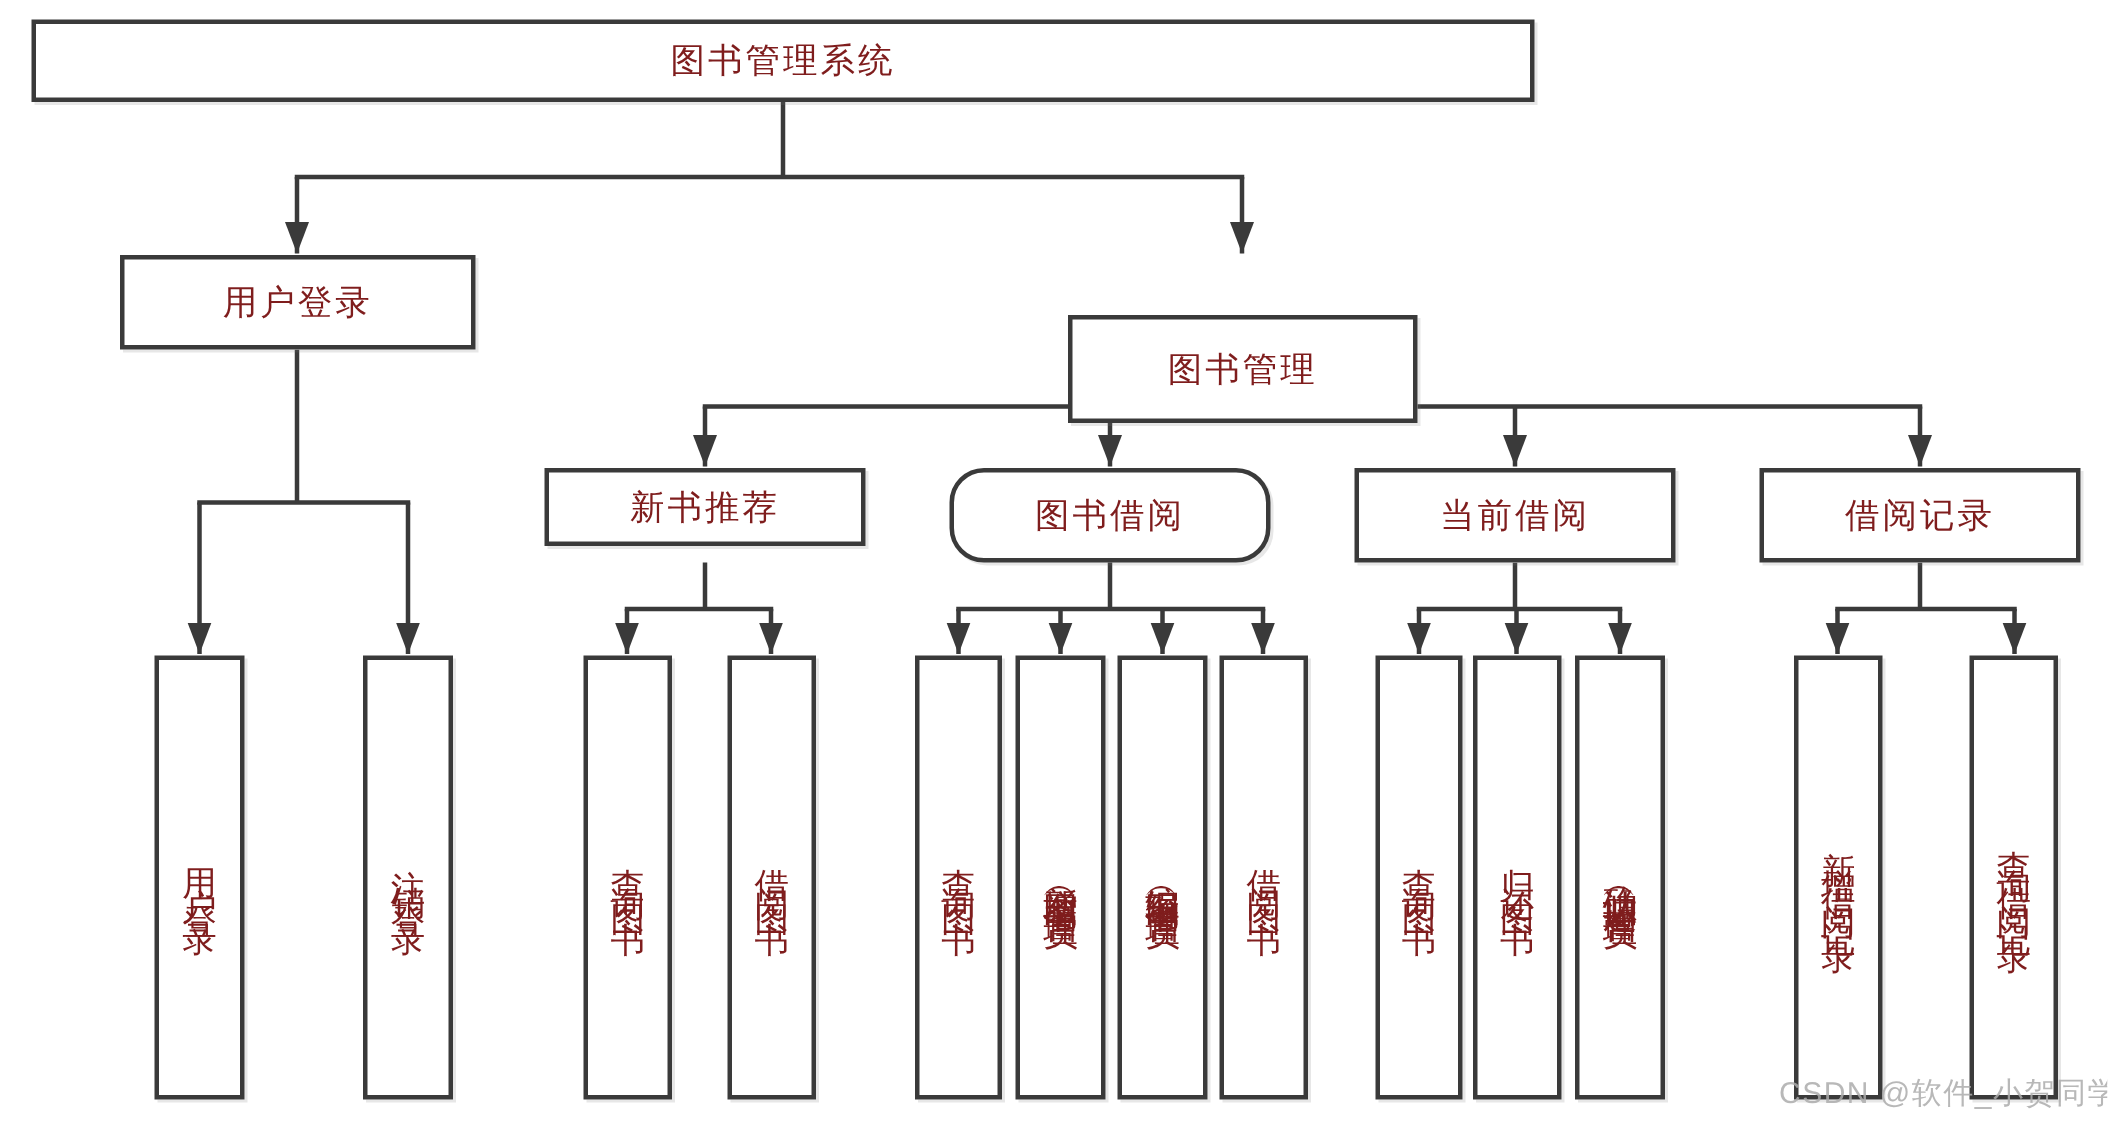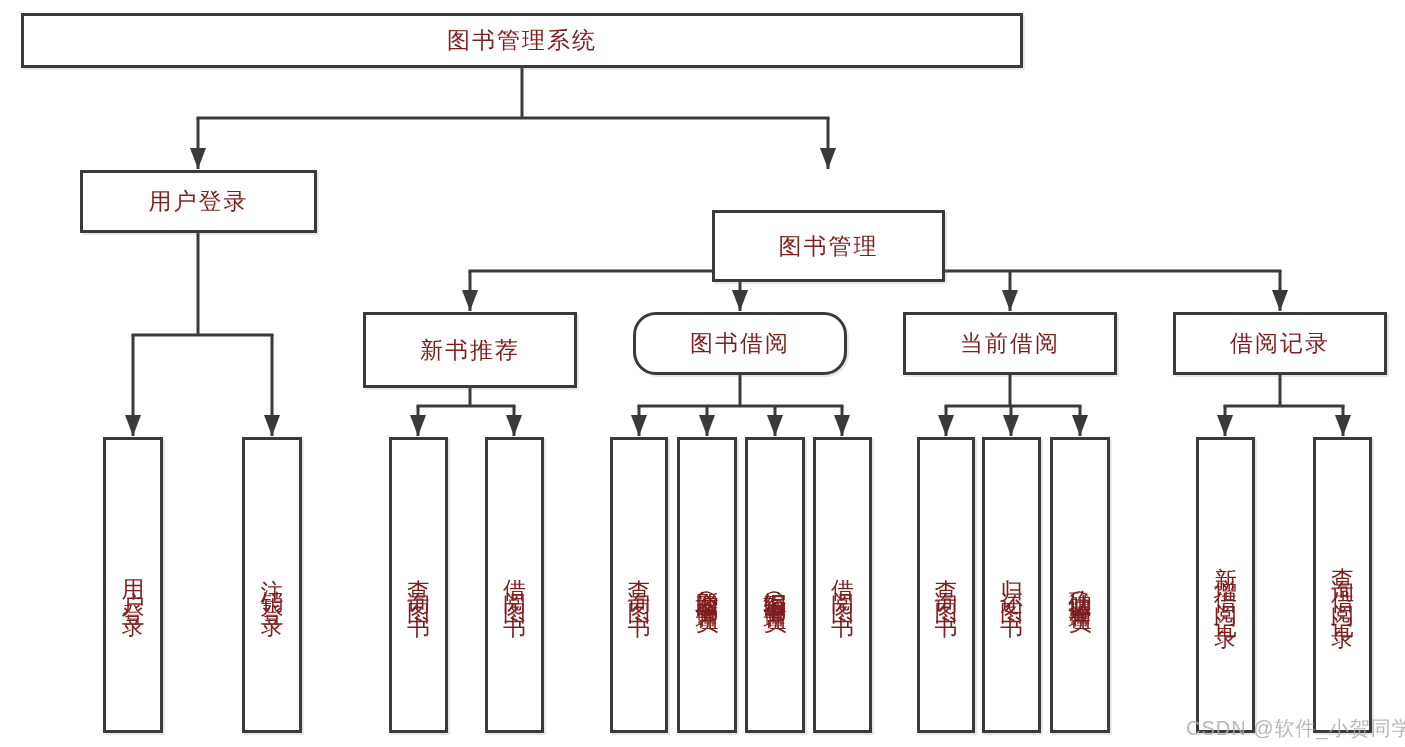--- a/index.html
+++ b/index.html
@@ -97,21 +97,21 @@
     <span>图书管理系统</span>
   </div>
 
   <div class="box" style="left:80px;top:170px;width:237px;height:63px;">
     <span>用户登录</span>
   </div>
   <div class="box" style="left:712px;top:170px;width:233px;height:72px;margin-top:40px;">
     <span>图书管理</span>
   </div>
 
-  <div class="box" style="left:363px;top:312px;width:214px;height:76px;">
+  <div class="box" style="left:363px;top:312px;width:214px;height:52px;">
     <span>新书推荐</span>
   </div>
   <div class="box" style="left:633px;top:312px;width:214px;height:63px;border-radius:23px;">
     <span>图书借阅</span>
   </div>
   <div class="box" style="left:903px;top:312px;width:214px;height:63px;">
     <span>当前借阅</span>
   </div>
   <div class="box" style="left:1173px;top:312px;width:214px;height:63px;font-family:Liberation Mono, monospace;">
     <span>借阅记录</span>

